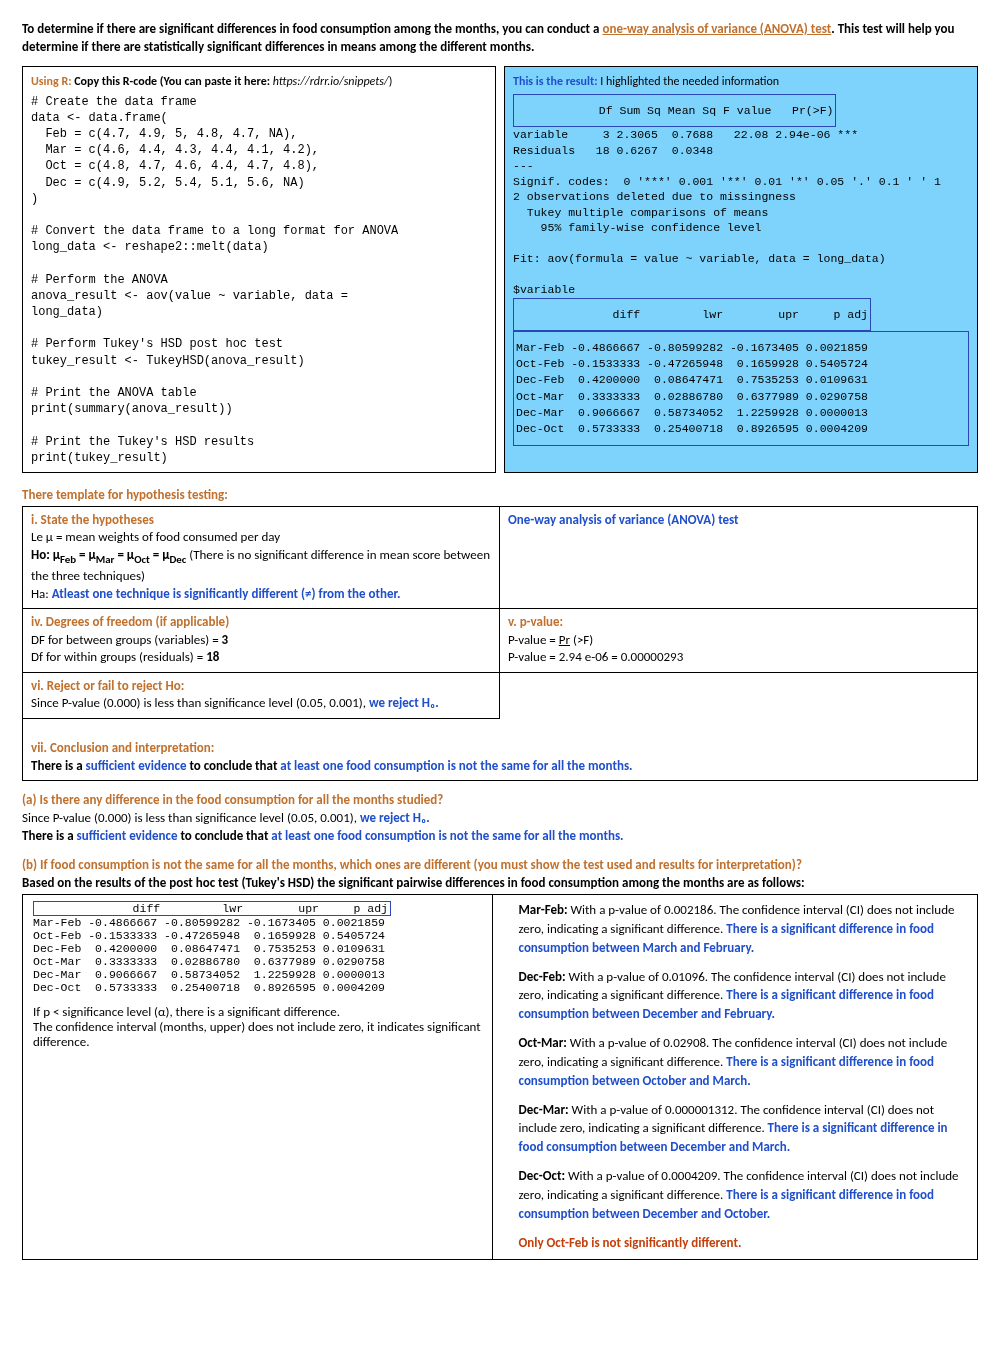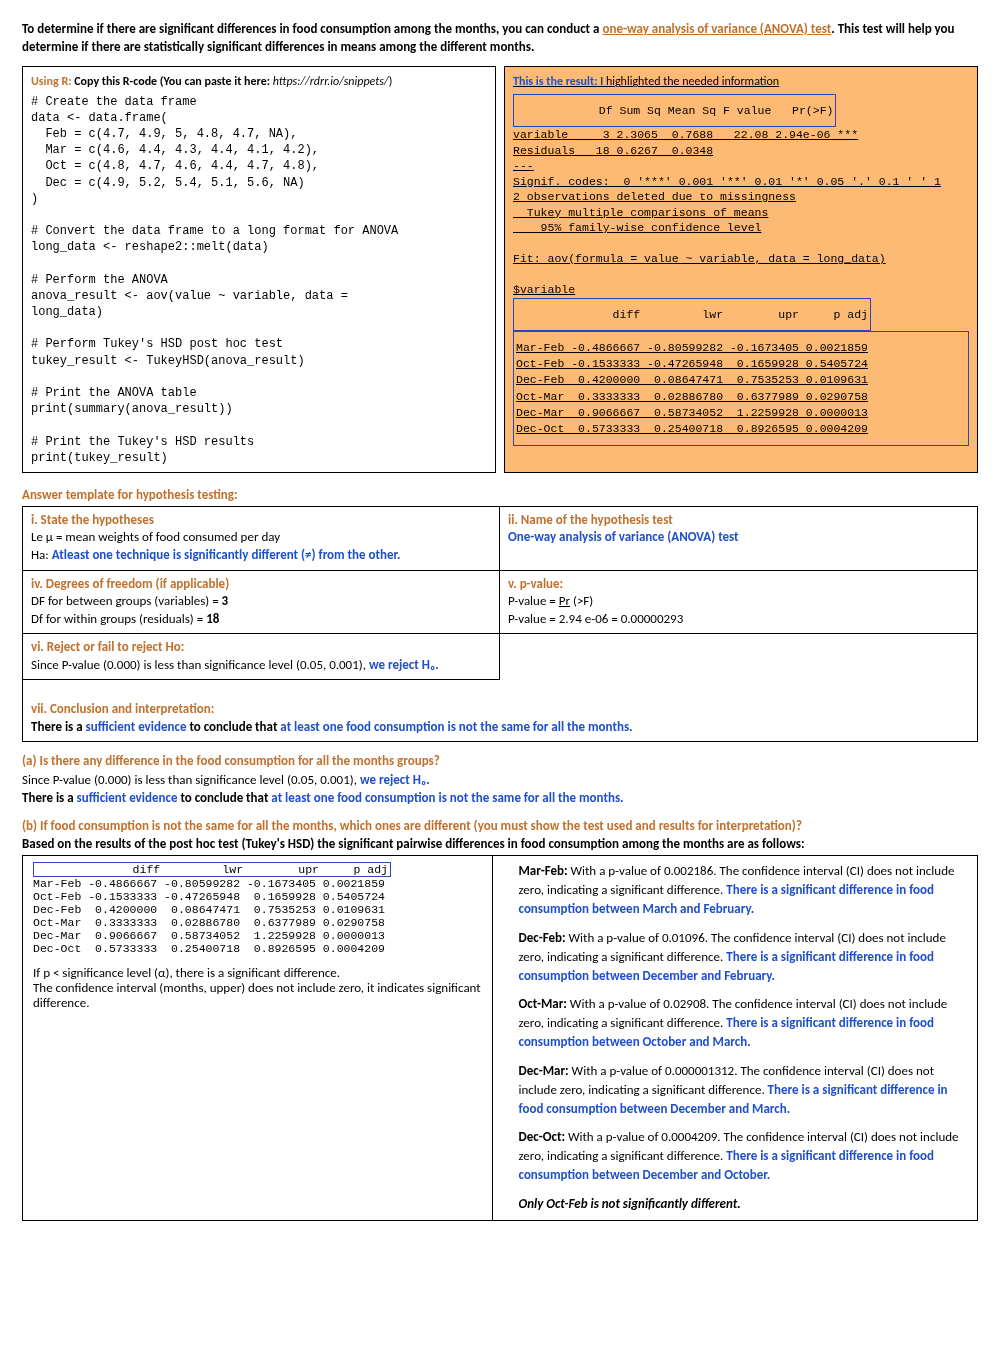--- a/index.html
+++ b/index.html
@@ -9,34 +9,34 @@
     background: #fff;
     margin: 0;
     padding: 20px 22px;
     width: 1000px;
     box-sizing: border-box;
   }
   .bold { font-weight: bold; }
   .link { color: #c0712e; text-decoration: underline; }
   .orange { color: #c0712e; font-weight: bold; }
   .blue { color: #1f4fcc; font-weight: bold; }
-  .red { color: #000000; font-weight: bold; font-style: italic; }
+  .red { color: #c2410c; font-weight: bold; }
   .ital { font-style: italic; }
 
   .intro { font-weight: bold; line-height: 1.4; margin-bottom: 10px; }
 
   .row { display: flex; gap: 8px; }
   .box {
     border: 1px solid #000;
     box-sizing: border-box;
     padding: 6px 8px;
     line-height: 1.35;
   }
   .codebox { flex: 1; font-size: 12px; }
-  .resultbox { flex: 1; font-size: 12px; background: #fdba74; text-decoration: underline; }
+  .resultbox { flex: 1; font-size: 12px; background: #7dd3fc; }
   pre.code {
     font-family: "Courier New", monospace;
     font-size: 12px;
     white-space: pre;
     margin: 4px 0 0 0;
   }
   pre.result {
     font-family: "Courier New", monospace;
     font-size: 11.5px;
     white-space: pre;
@@ -134,30 +134,32 @@
 <span class="hl">              diff         lwr        upr     p adj</span>
 <span class="hl" style="display:block;line-height:1.4">Mar-Feb -0.4866667 -0.80599282 -0.1673405 0.0021859
 Oct-Feb -0.1533333 -0.47265948  0.1659928 0.5405724
 Dec-Feb  0.4200000  0.08647471  0.7535253 0.0109631
 Oct-Mar  0.3333333  0.02886780  0.6377989 0.0290758
 Dec-Mar  0.9066667  0.58734052  1.2259928 0.0000013
 Dec-Oct  0.5733333  0.25400718  0.8926595 0.0004209</span></pre>
   </div>
 </div>
 
-<div class="sec-h orange">Answer template for hypothesis testing:</div>
+<div class="sec-h orange">There template for hypothesis testing:</div>
 
 <div class="tbl">
   <div class="cell">
     <div class="orange">i. State the hypotheses</div>
     <div>Le μ = mean weights of food consumed per day</div>
+    <div>
+      <span class="bold">Ho: μ</span><sub class="bold">Feb</sub><span class="bold"> = μ</span><sub class="bold">Mar</sub><span class="bold"> = μ</span><sub class="bold">Oct</sub><span class="bold"> = μ</span><sub class="bold">Dec</sub><span> (There is no significant difference in mean score between the three techniques)</span>
+    </div>
     <div><span>Ha: </span><span class="blue">Atleast one technique is significantly different (≠) from the other.</span></div>
   </div>
   <div class="cell">
-    <div class="orange">ii. Name of the hypothesis test</div>
     <div class="blue">One-way analysis of variance (ANOVA) test</div>
   </div>
 
   <div class="cell">
     <div class="orange">iv. Degrees of freedom (if applicable)</div>
     <div><span>DF for between groups (variables) = </span><span class="bold">3</span></div>
     <div><span>Df for within groups (residuals) = </span><span class="bold">18</span></div>
   </div>
 
   <div class="cell">
@@ -172,21 +174,21 @@
 
   <div class="cell span2 last">
     <div class="orange">vii. Conclusion and interpretation:</div>
     <div class="bold">
       <span>There is a </span><span class="blue">sufficient evidence</span><span> to conclude that </span><span class="blue">at least one food consumption is not the same for all the months.</span>
     </div>
   </div>
 </div>
 
 <div class="para">
-  <div class="orange">(a) Is there any difference in the food consumption for all the months groups?</div>
+  <div class="orange">(a) Is there any difference in the food consumption for all the months studied?</div>
   <div><span>Since P-value (0.000) is less than significance level (0.05, 0.001), </span><span class="blue">we reject H₀.</span></div>
   <div class="bold"><span>There is a </span><span class="blue">sufficient evidence</span><span> to conclude that </span><span class="blue">at least one food consumption is not the same for all the months.</span></div>
 </div>
 
 <div class="para">
   <div class="orange">(b) If food consumption is not the same for all the months, which ones are different (you must show the test used and results for interpretation)?</div>
   <div class="bold">Based on the results of the post hoc test (Tukey's HSD) the significant pairwise differences in food consumption among the months are as follows:</div>
 </div>
 
 <div class="bottom-row">

